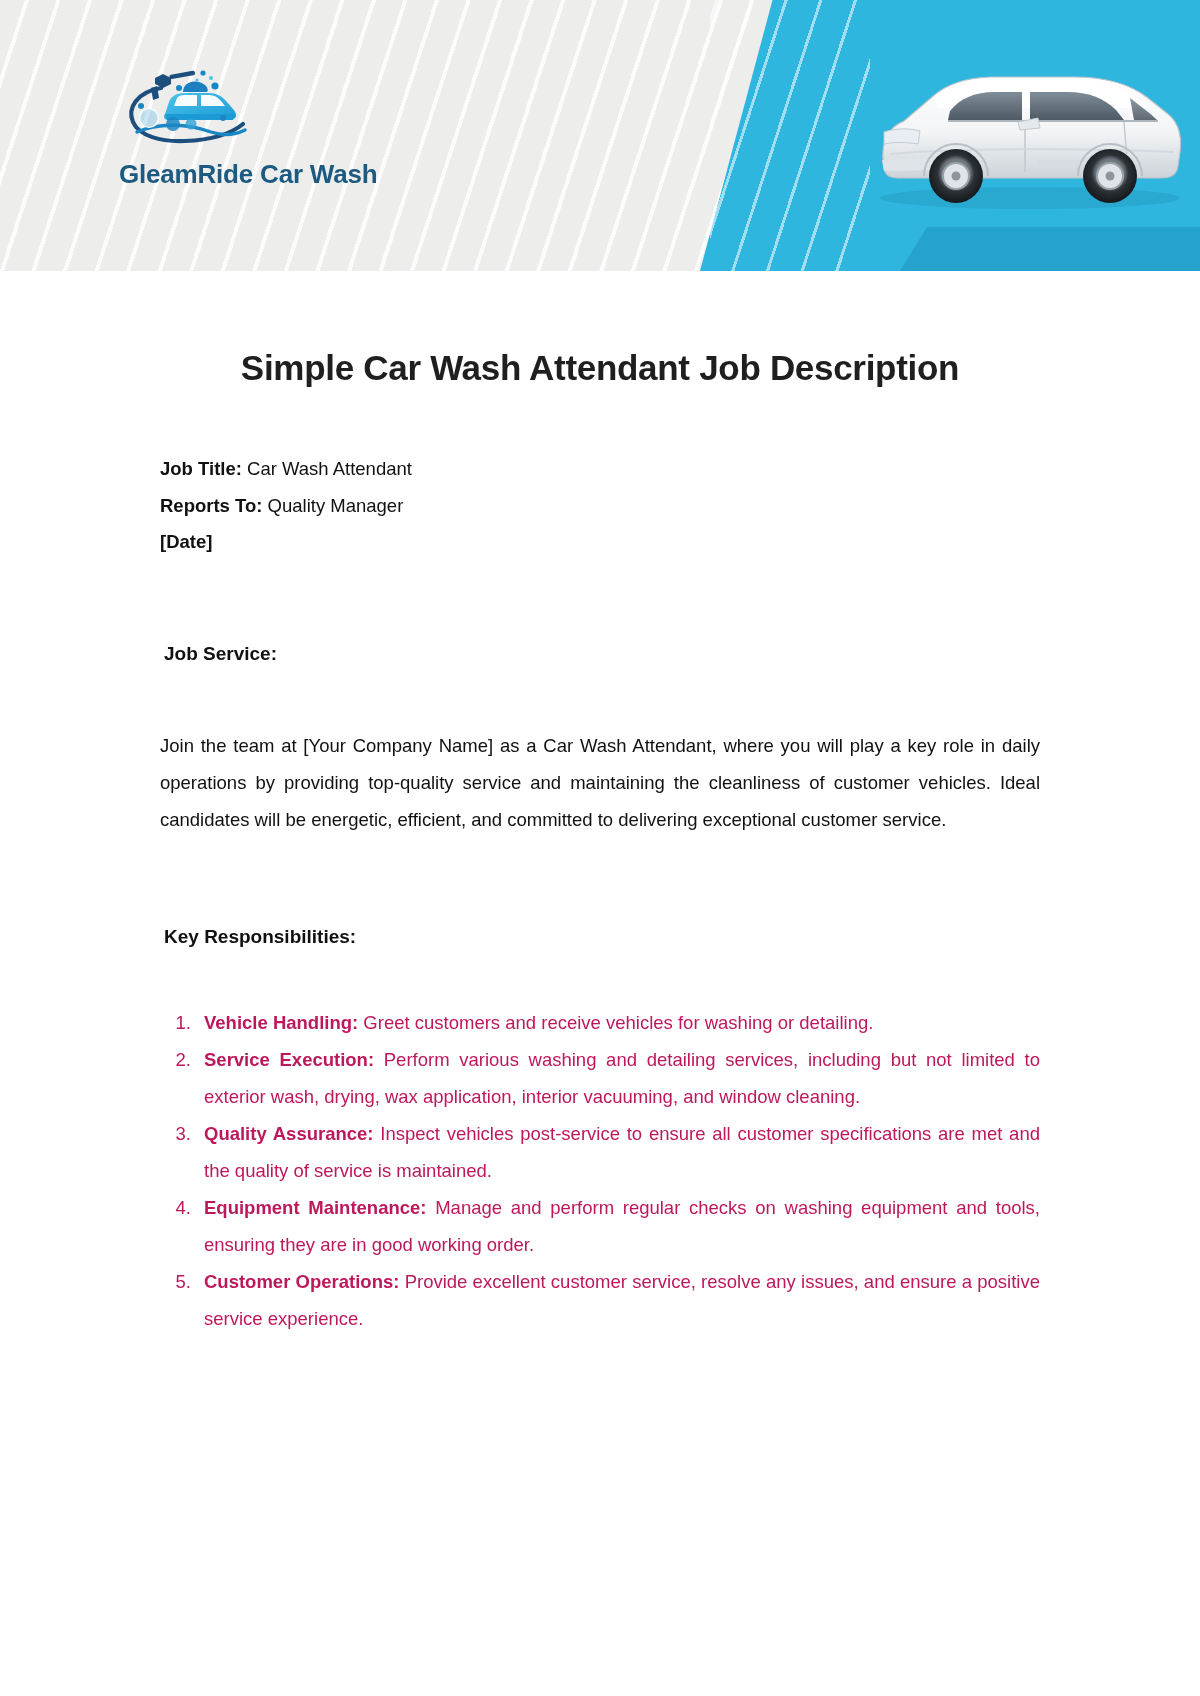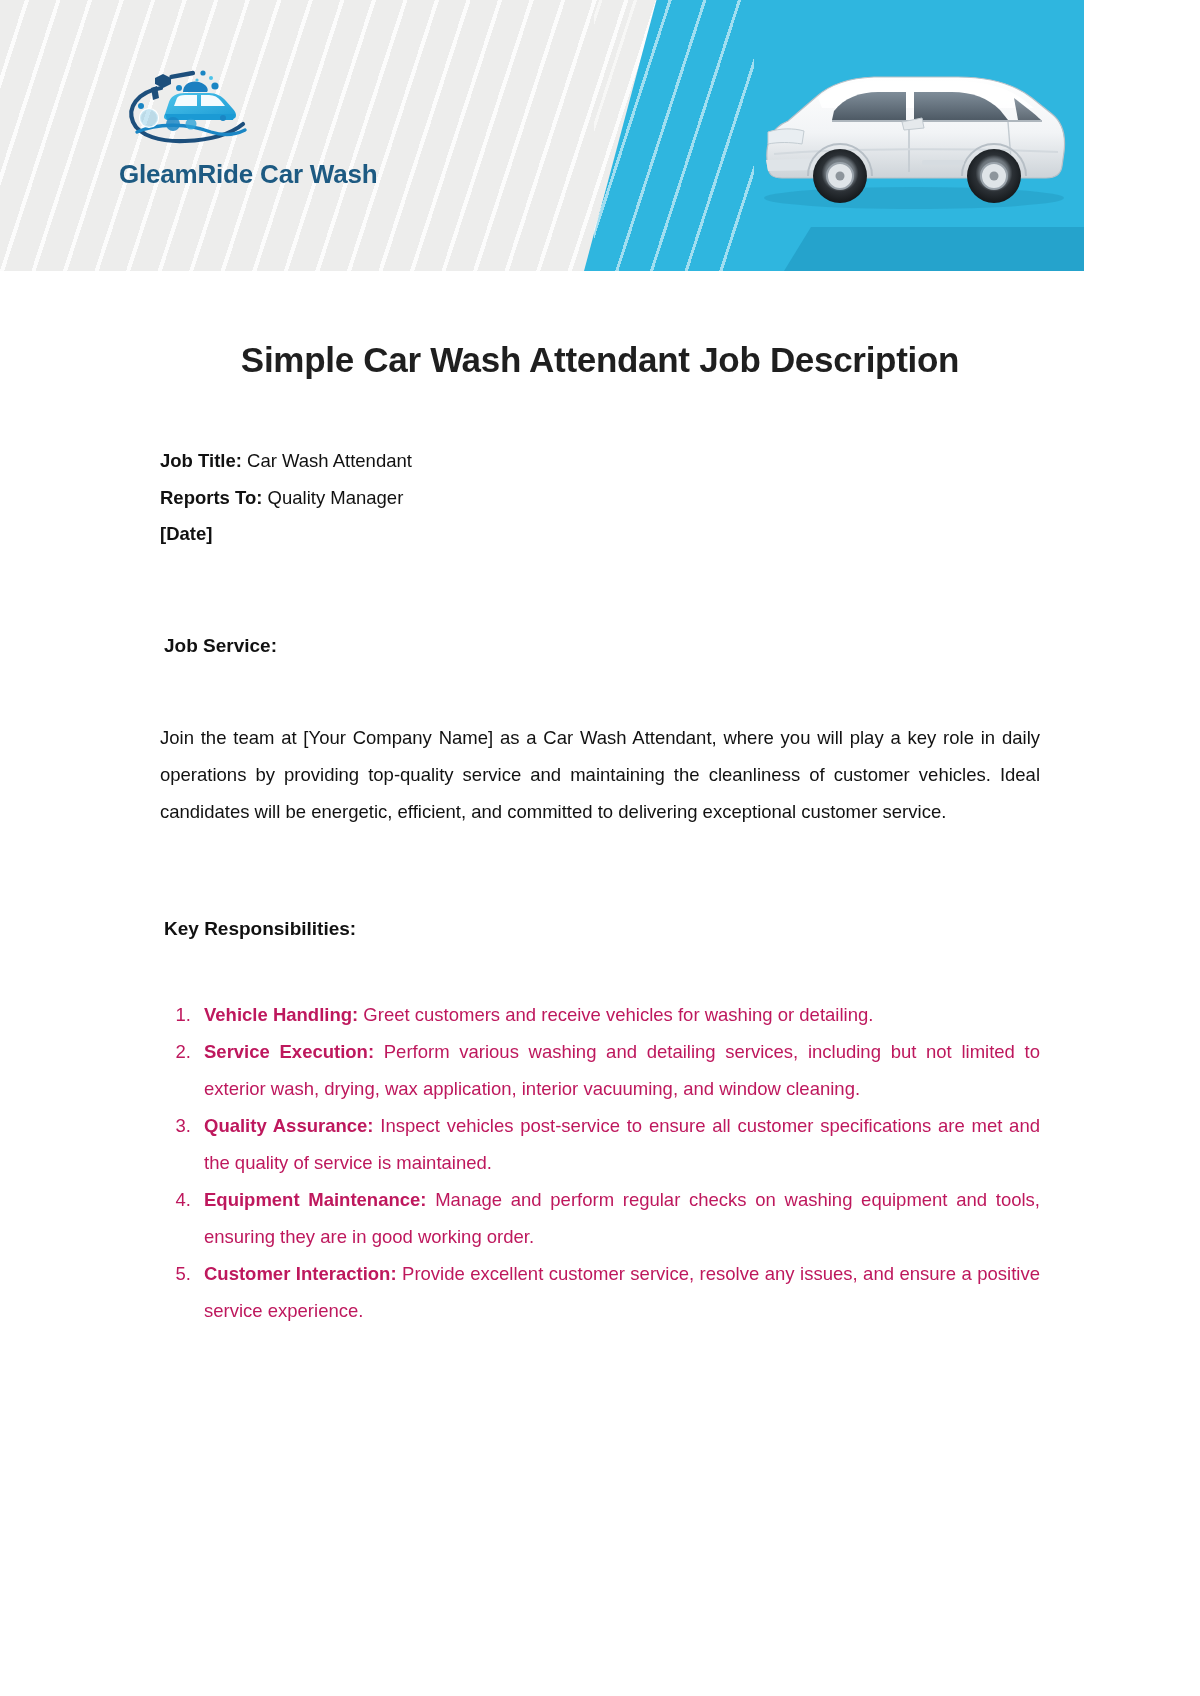--- a/index.html
+++ b/index.html
@@ -7,21 +7,21 @@
     width: 1200px; height: 1696px;
     background: #ffffff;
     font-family: "Liberation Sans", sans-serif;
     -webkit-font-smoothing: antialiased;
   }
   .page { position: relative; width: 1200px; height: 1696px; overflow: hidden; background:#fff; }
 
   
   .header {
     position: absolute; left: 0; top: 0;
-    width: 1084px; height: 271px;
+    width: 1200px; height: 271px;
     overflow: hidden;
     background: #ededec;
   }
   
   .header-stripes {
     position: absolute; left: 0; top: 0; width: 820px; height: 271px;
     background-image: repeating-linear-gradient(
         -72deg,
         rgba(255,255,255,0) 0px, rgba(255,255,255,0) 26px,
         rgba(255,255,255,0.95) 26px, rgba(255,255,255,0.95) 30px);
@@ -61,21 +61,21 @@
     margin-top: 9px;
     font-size: 15.5px; color: #416e8d; letter-spacing: 0.05px;
     white-space: nowrap;
   }
 
   
   .car-photo { position: absolute; right: 8px; top: 48px; width: 330px; height: 175px; }
 
   
   .body-wrap { position: absolute; left: 0; top: 271px; width: 1200px; }
-  .content { margin: 0 auto; width: 880px; padding-top: 68px; }
+  .content { margin: 8px auto; width: 880px; padding-top: 68px; }
 
   .doc-title {
     font-size: 35px; font-weight: bold; color: #1f1f1f;
     text-align: center; letter-spacing: -0.3px;
     line-height: 1.2;
   }
 
   .meta { margin-top: 62px; }
   .meta-line {
     font-size: 18.5px; color: #111; line-height: 1.98;
@@ -258,19 +258,19 @@
         <li>
           <b>Service Execution:</b><span> Perform various washing and detailing services, including but not limited to exterior wash, drying, wax application, interior vacuuming, and window cleaning.</span>
         </li>
         <li>
           <b>Quality Assurance:</b><span> Inspect vehicles post-service to ensure all customer specifications are met and the quality of service is maintained.</span>
         </li>
         <li>
           <b>Equipment Maintenance:</b><span> Manage and perform regular checks on washing equipment and tools, ensuring they are in good working order.</span>
         </li>
         <li>
-          <b>Customer Interaction:</b><span> Provide excellent customer service, resolve any issues, and ensure a positive service experience.</span>
+          <b>Customer Operations:</b><span> Provide excellent customer service, resolve any issues, and ensure a positive service experience.</span>
         </li>
       </ol>
 
     </div>
   </div>
 </div>
 
 </body></html>

